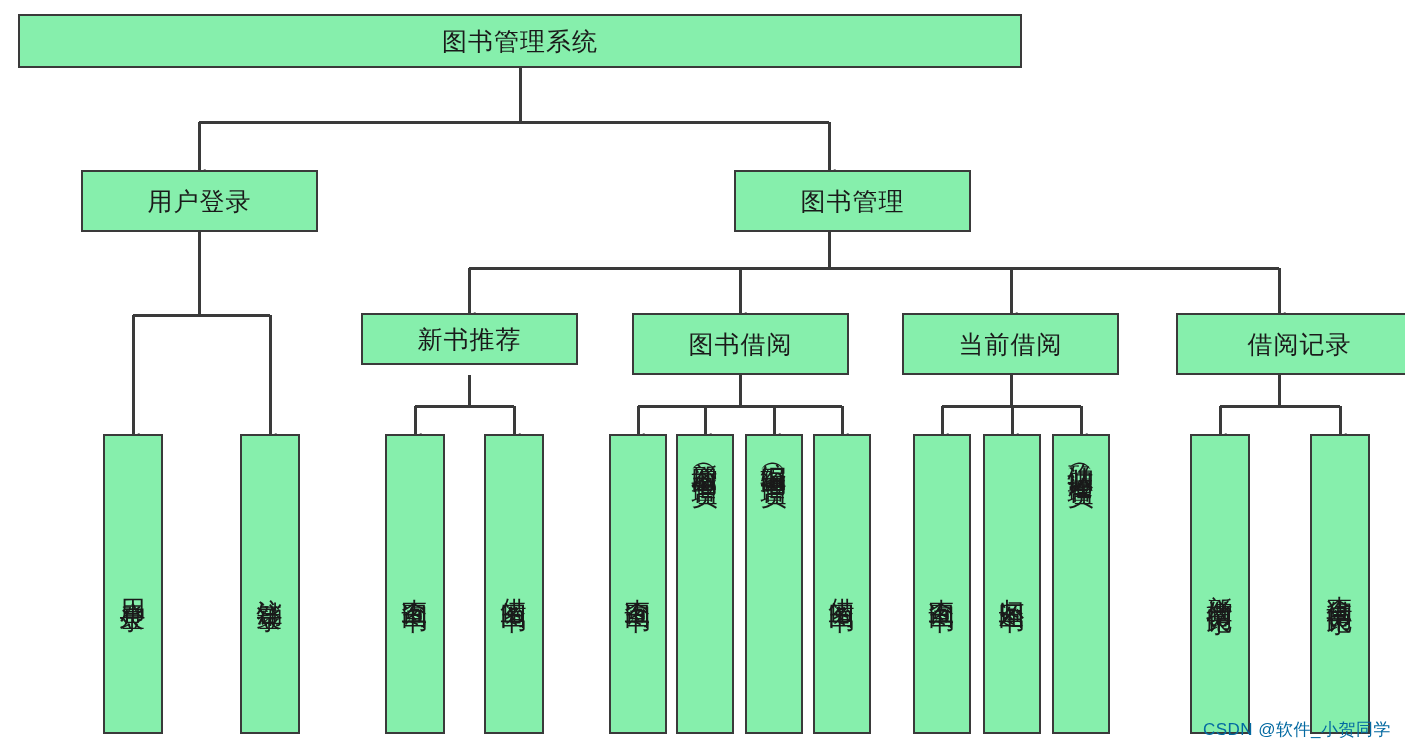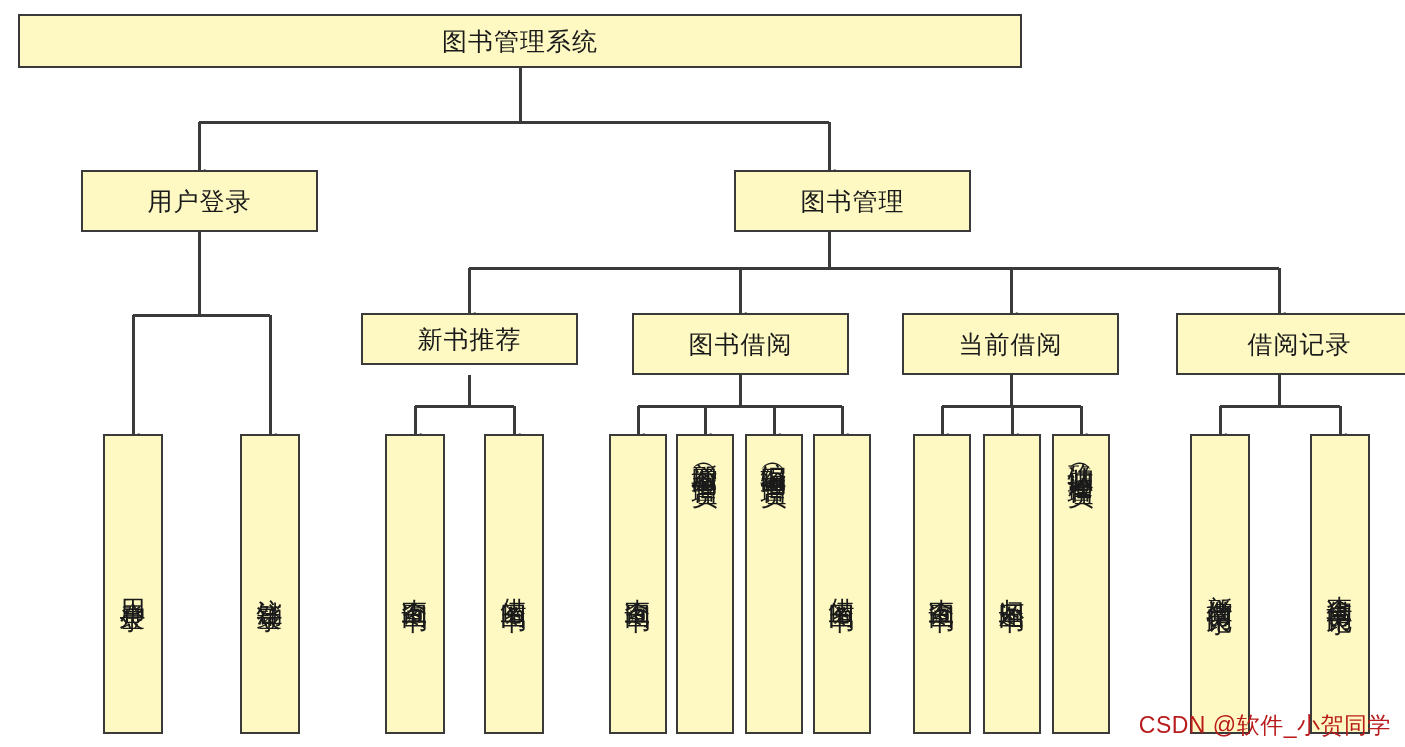--- a/index.html
+++ b/index.html
@@ -17,21 +17,21 @@
   }
   #edges{
     position:absolute;
     left:0; top:0;
     width:1405px; height:747px;
     pointer-events:none;
   }
   .node{
     position:absolute;
     box-sizing:border-box;
-    background:#fef9c3;
+    background:#86efac;
     border:2.5px solid #3a3a3a;
     display:flex;
     align-items:center;
     justify-content:center;
     color:#1a1a1a;
     text-align:center;
   }
   .node-label{
     display:block;
     line-height:1.15;
@@ -59,22 +59,22 @@
     text-orientation:upright;
     font-size:26px;
     letter-spacing:3px;
     line-height:1;
     white-space:nowrap;
   }
   .watermark{
     position:absolute;
     right:14px;
     bottom:6px;
-    font-size:23px;
-    color:#b91c1c;
+    font-size:17px;
+    color:#0369a1;
     letter-spacing:0.5px;
     white-space:nowrap;
     user-select:none;
   }
 </style>
 </head>
 <body>
 
 <div id="canvas">
 

